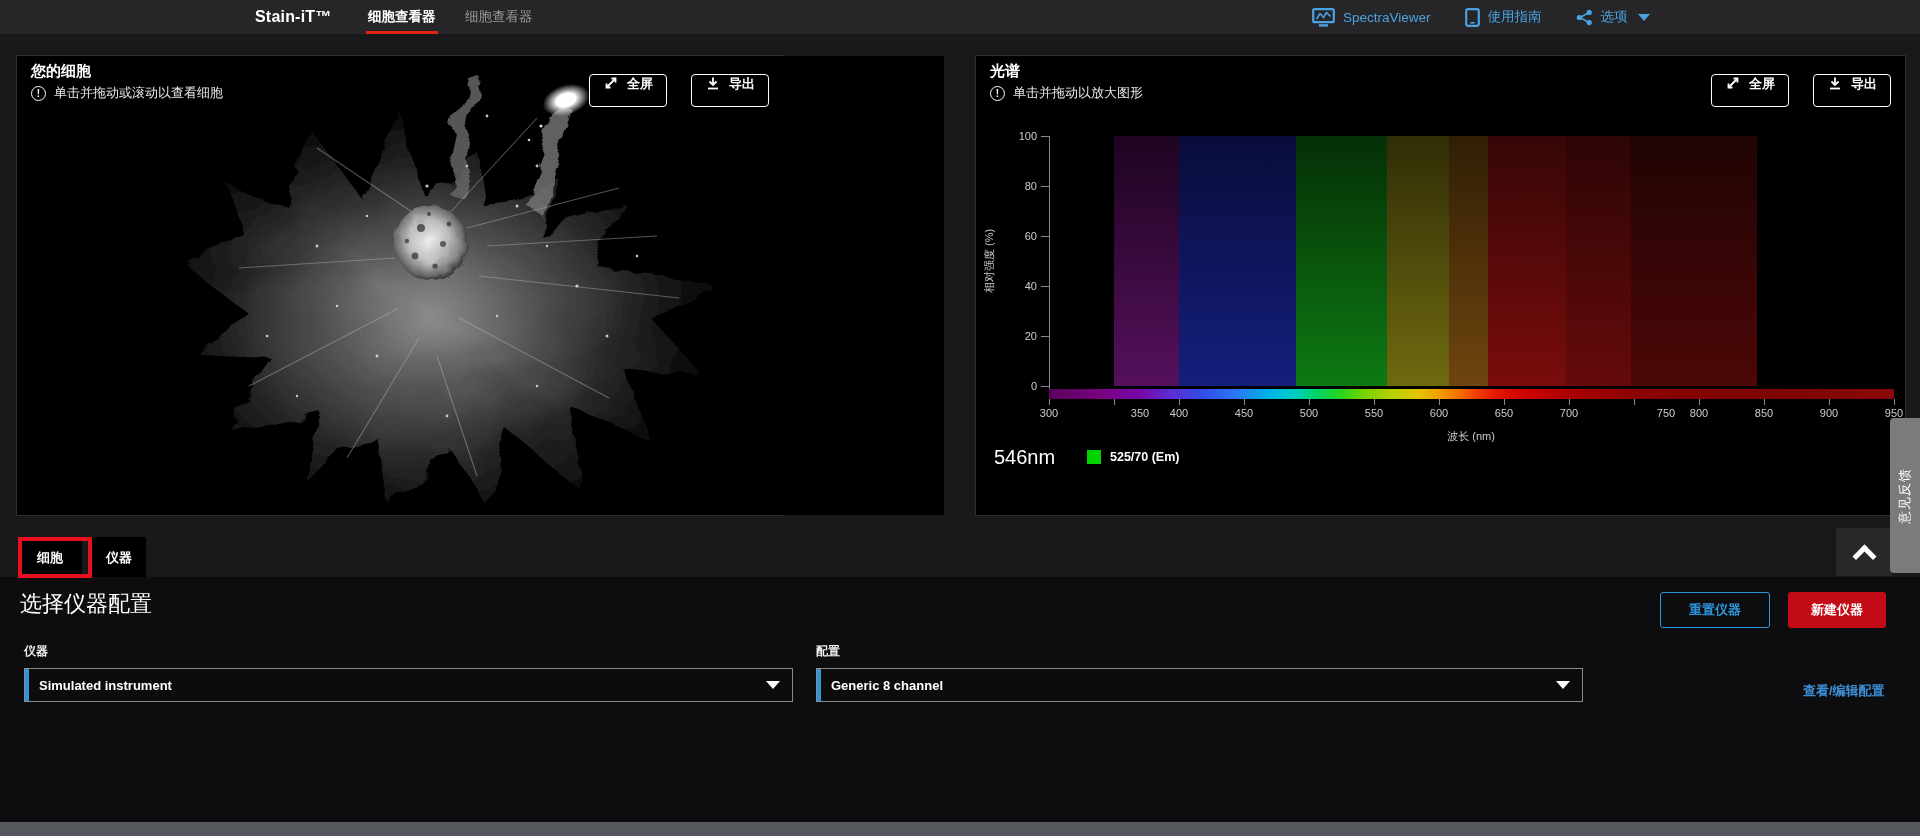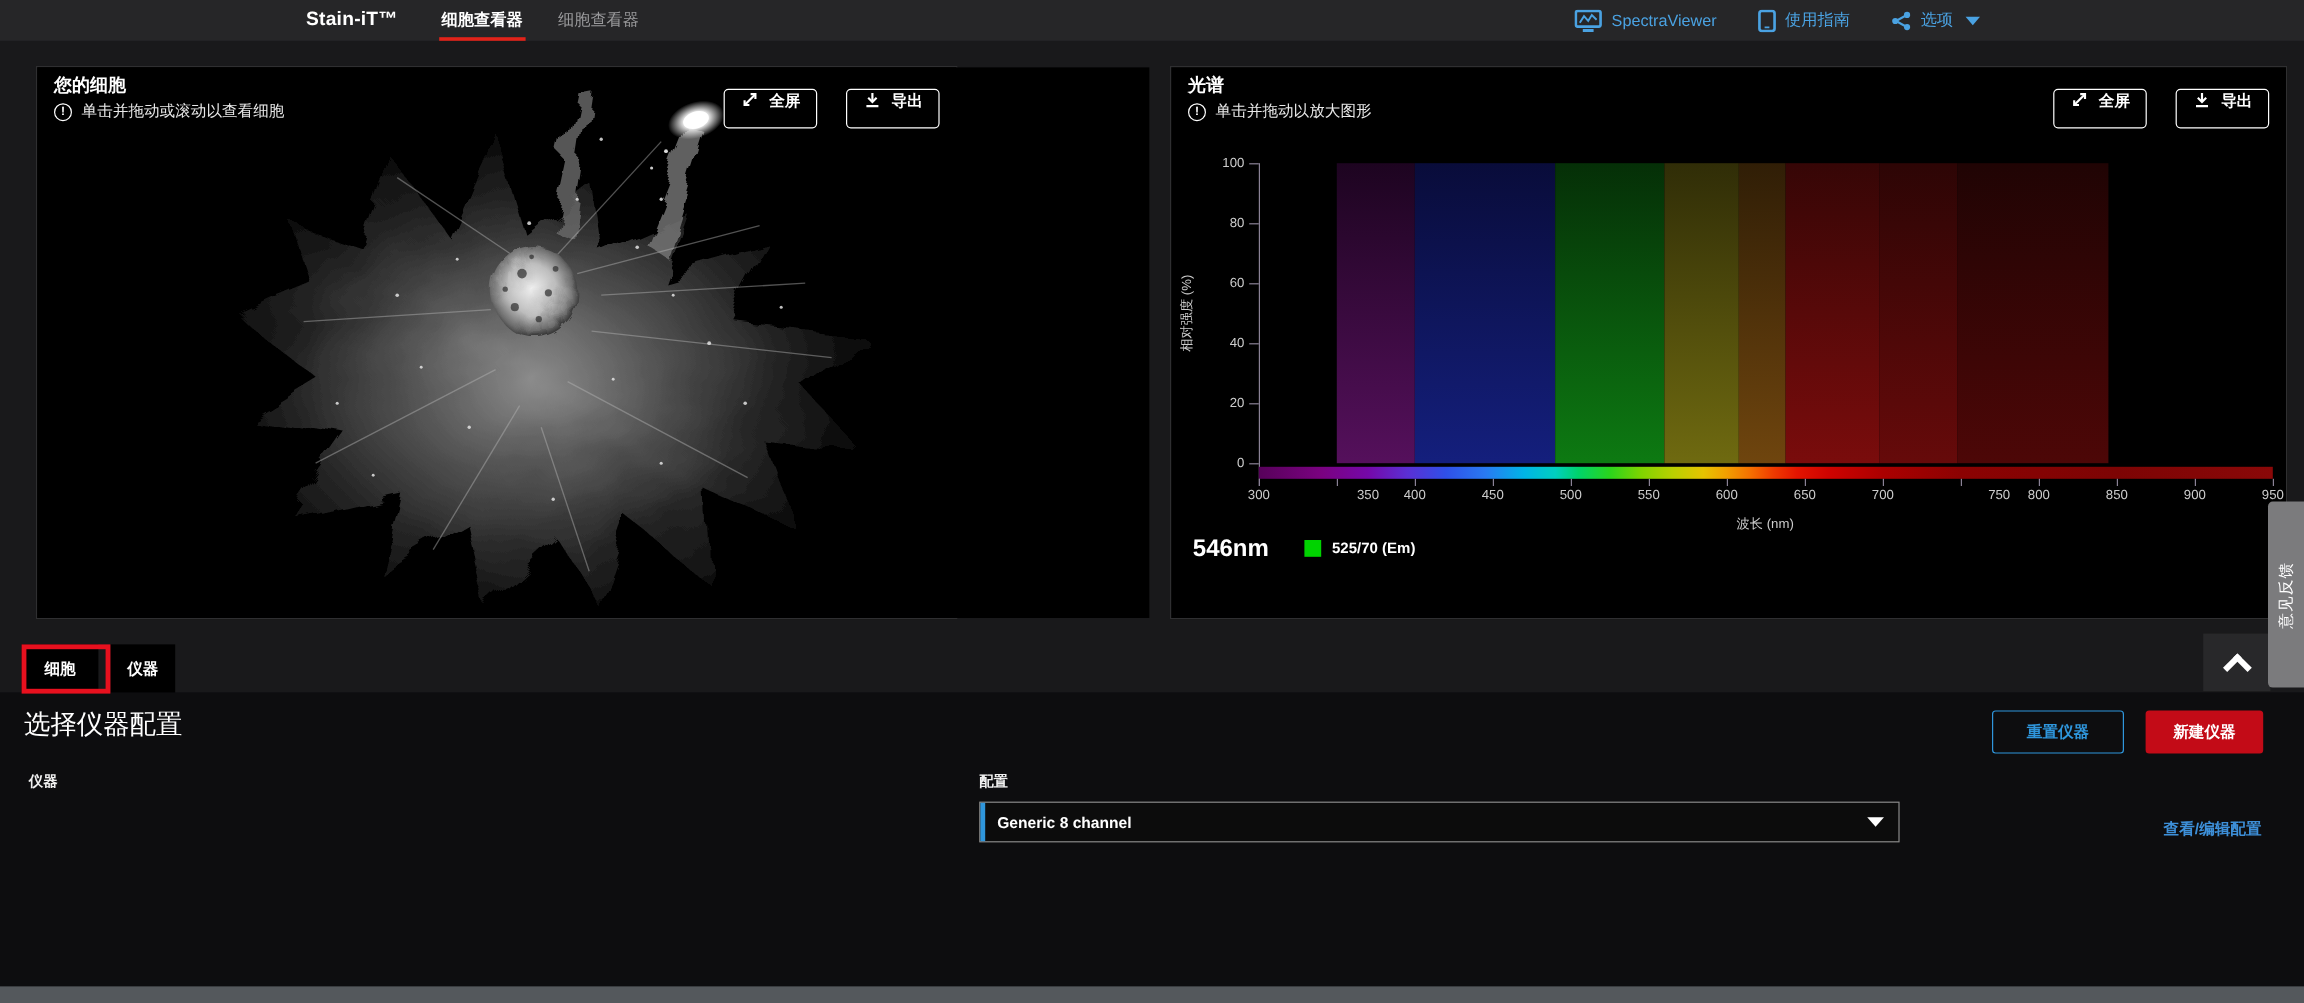--- a/index.html
+++ b/index.html
@@ -18,41 +18,41 @@
   .nav-tab.active::after{content:"";position:absolute;left:-2px;right:-2px;bottom:0;height:3px;background:var(--brand-red)}
   .nav-tab.t1{left:368px}
   .nav-tab.t2{left:465px;font-weight:400}
   .nav-right{position:absolute;left:1312px;top:0;height:34px;display:flex;align-items:center;gap:34px}
   .nav-link{display:flex;align-items:center;gap:8px;color:var(--accent);font-size:13.5px;cursor:pointer;text-decoration:none;white-space:nowrap}
   .nav-link svg{display:block}
   .caret-down{width:0;height:0;border-left:6px solid transparent;border-right:6px solid transparent;border-top:7px solid var(--accent);margin-left:2px}
 
   
   .panel{position:absolute;top:55px;height:461px;background:#000;border:1px solid #2f2f31}
-  .panel.cells{left:30px;width:768px}
+  .panel.cells{left:16px;width:768px}
   .panel.spectra{left:975px;width:931px;overflow:visible}
   .panel h2{position:absolute;left:14px;top:6px;font-size:15px;font-weight:700;color:#fff;z-index:3}
   .hint{position:absolute;left:14px;top:28px;display:flex;align-items:center;gap:8px;color:#e8e8e8;font-size:13px;z-index:3}
   .info-icon{width:15px;height:15px;border:1.5px solid #fff;border-radius:50%;display:inline-flex;align-items:center;justify-content:center;font-size:10px;font-weight:700;color:#fff}
   .panel-actions{position:absolute;top:18px;right:14px;display:flex;gap:24px;z-index:3}
   .pbtn{display:flex;gap:8px;height:33px;padding:0 13px;background:transparent;border:1px solid #fff;border-radius:4px;color:#fff;font-size:13px;font-weight:700;cursor:pointer}
   .micrograph{position:absolute;left:0;top:0;z-index:1;cursor:grab}
 
   
   .plot{position:absolute;left:73px;top:80px;width:845px;height:250px;z-index:2}
   .band{position:absolute;top:0;bottom:0}
   .yaxis{position:absolute;left:0;top:0;bottom:-19px;width:1px;background:var(--axis)}
   .ytick{position:absolute;left:-8px;width:8px;height:1px;background:var(--axis)}
   .ytick-label{position:absolute;left:-12px;transform:translate(-100%,-50%);color:#ccc;font-size:11px}
   .spectrum-strip{position:absolute;left:0;top:calc(100% + 3px);width:100%;height:10px}
   .xtick{position:absolute;top:calc(100% + 13px);width:1px;height:6px;background:var(--axis)}
   .xtick-label{position:absolute;top:calc(100% + 21px);transform:translateX(-50%);color:#ccc;font-size:11px}
   .ylabel{position:absolute;left:13px;top:205px;transform:translate(-50%,-50%) rotate(-90deg);color:#ccc;font-size:11px;white-space:nowrap}
   .xlabel{position:absolute;left:495px;top:373px;transform:translateX(-50%);color:#ccc;font-size:11px;white-space:nowrap}
-  .readout{position:absolute;left:18px;top:390px;color:#fff;font-size:20px;font-weight:700}
+  .readout{position:absolute;left:18px;top:390px;color:#fff;font-size:20px;font-weight:400}
   .legend{position:absolute;left:111px;top:394px;display:flex;align-items:center;gap:9px}
   .legend .swatch{width:14px;height:14px;background:var(--legend-green)}
   .legend .llabel{color:#fff;font-size:12.5px;font-weight:700}
 
   
   .btab{position:absolute;top:537px;height:41px;background:#000;color:#fff;font-size:13px;font-weight:700;display:flex;align-items:center;justify-content:center;cursor:pointer}
   .btab.cells-tab{left:18px;width:64px}
   .btab.instr-tab{left:92px;width:54px}
   .annotation-box{position:absolute;left:18px;top:537px;width:74px;height:41px;border:4px solid var(--annotation);z-index:30;pointer-events:none}
   .collapse-btn{position:absolute;left:1836px;top:528px;width:56px;height:48px;background:#28282a;border:none;cursor:pointer;display:flex;align-items:center;justify-content:center}
@@ -337,20 +337,25 @@
   <button class="collapse-btn">
     <span class="chev-up"></span>
   </button>
 
   <section class="config">
     <h1>选择仪器配置</h1>
     <button class="btn-ghost">重置仪器</button>
     <button class="btn-solid">新建仪器</button>
     <div class="field f1">
       <label>仪器</label>
+      <div class="select">
+        <span class="accent"></span>
+        <span class="val">Simulated instrument</span>
+        <span class="sel-caret"></span>
+      </div>
     </div>
     <div class="field f2">
       <label>配置</label>
       <div class="select">
         <span class="accent"></span>
         <span class="val">Generic 8 channel</span>
         <span class="sel-caret"></span>
       </div>
     </div>
     <a class="edit-link">查看/编辑配置</a>

